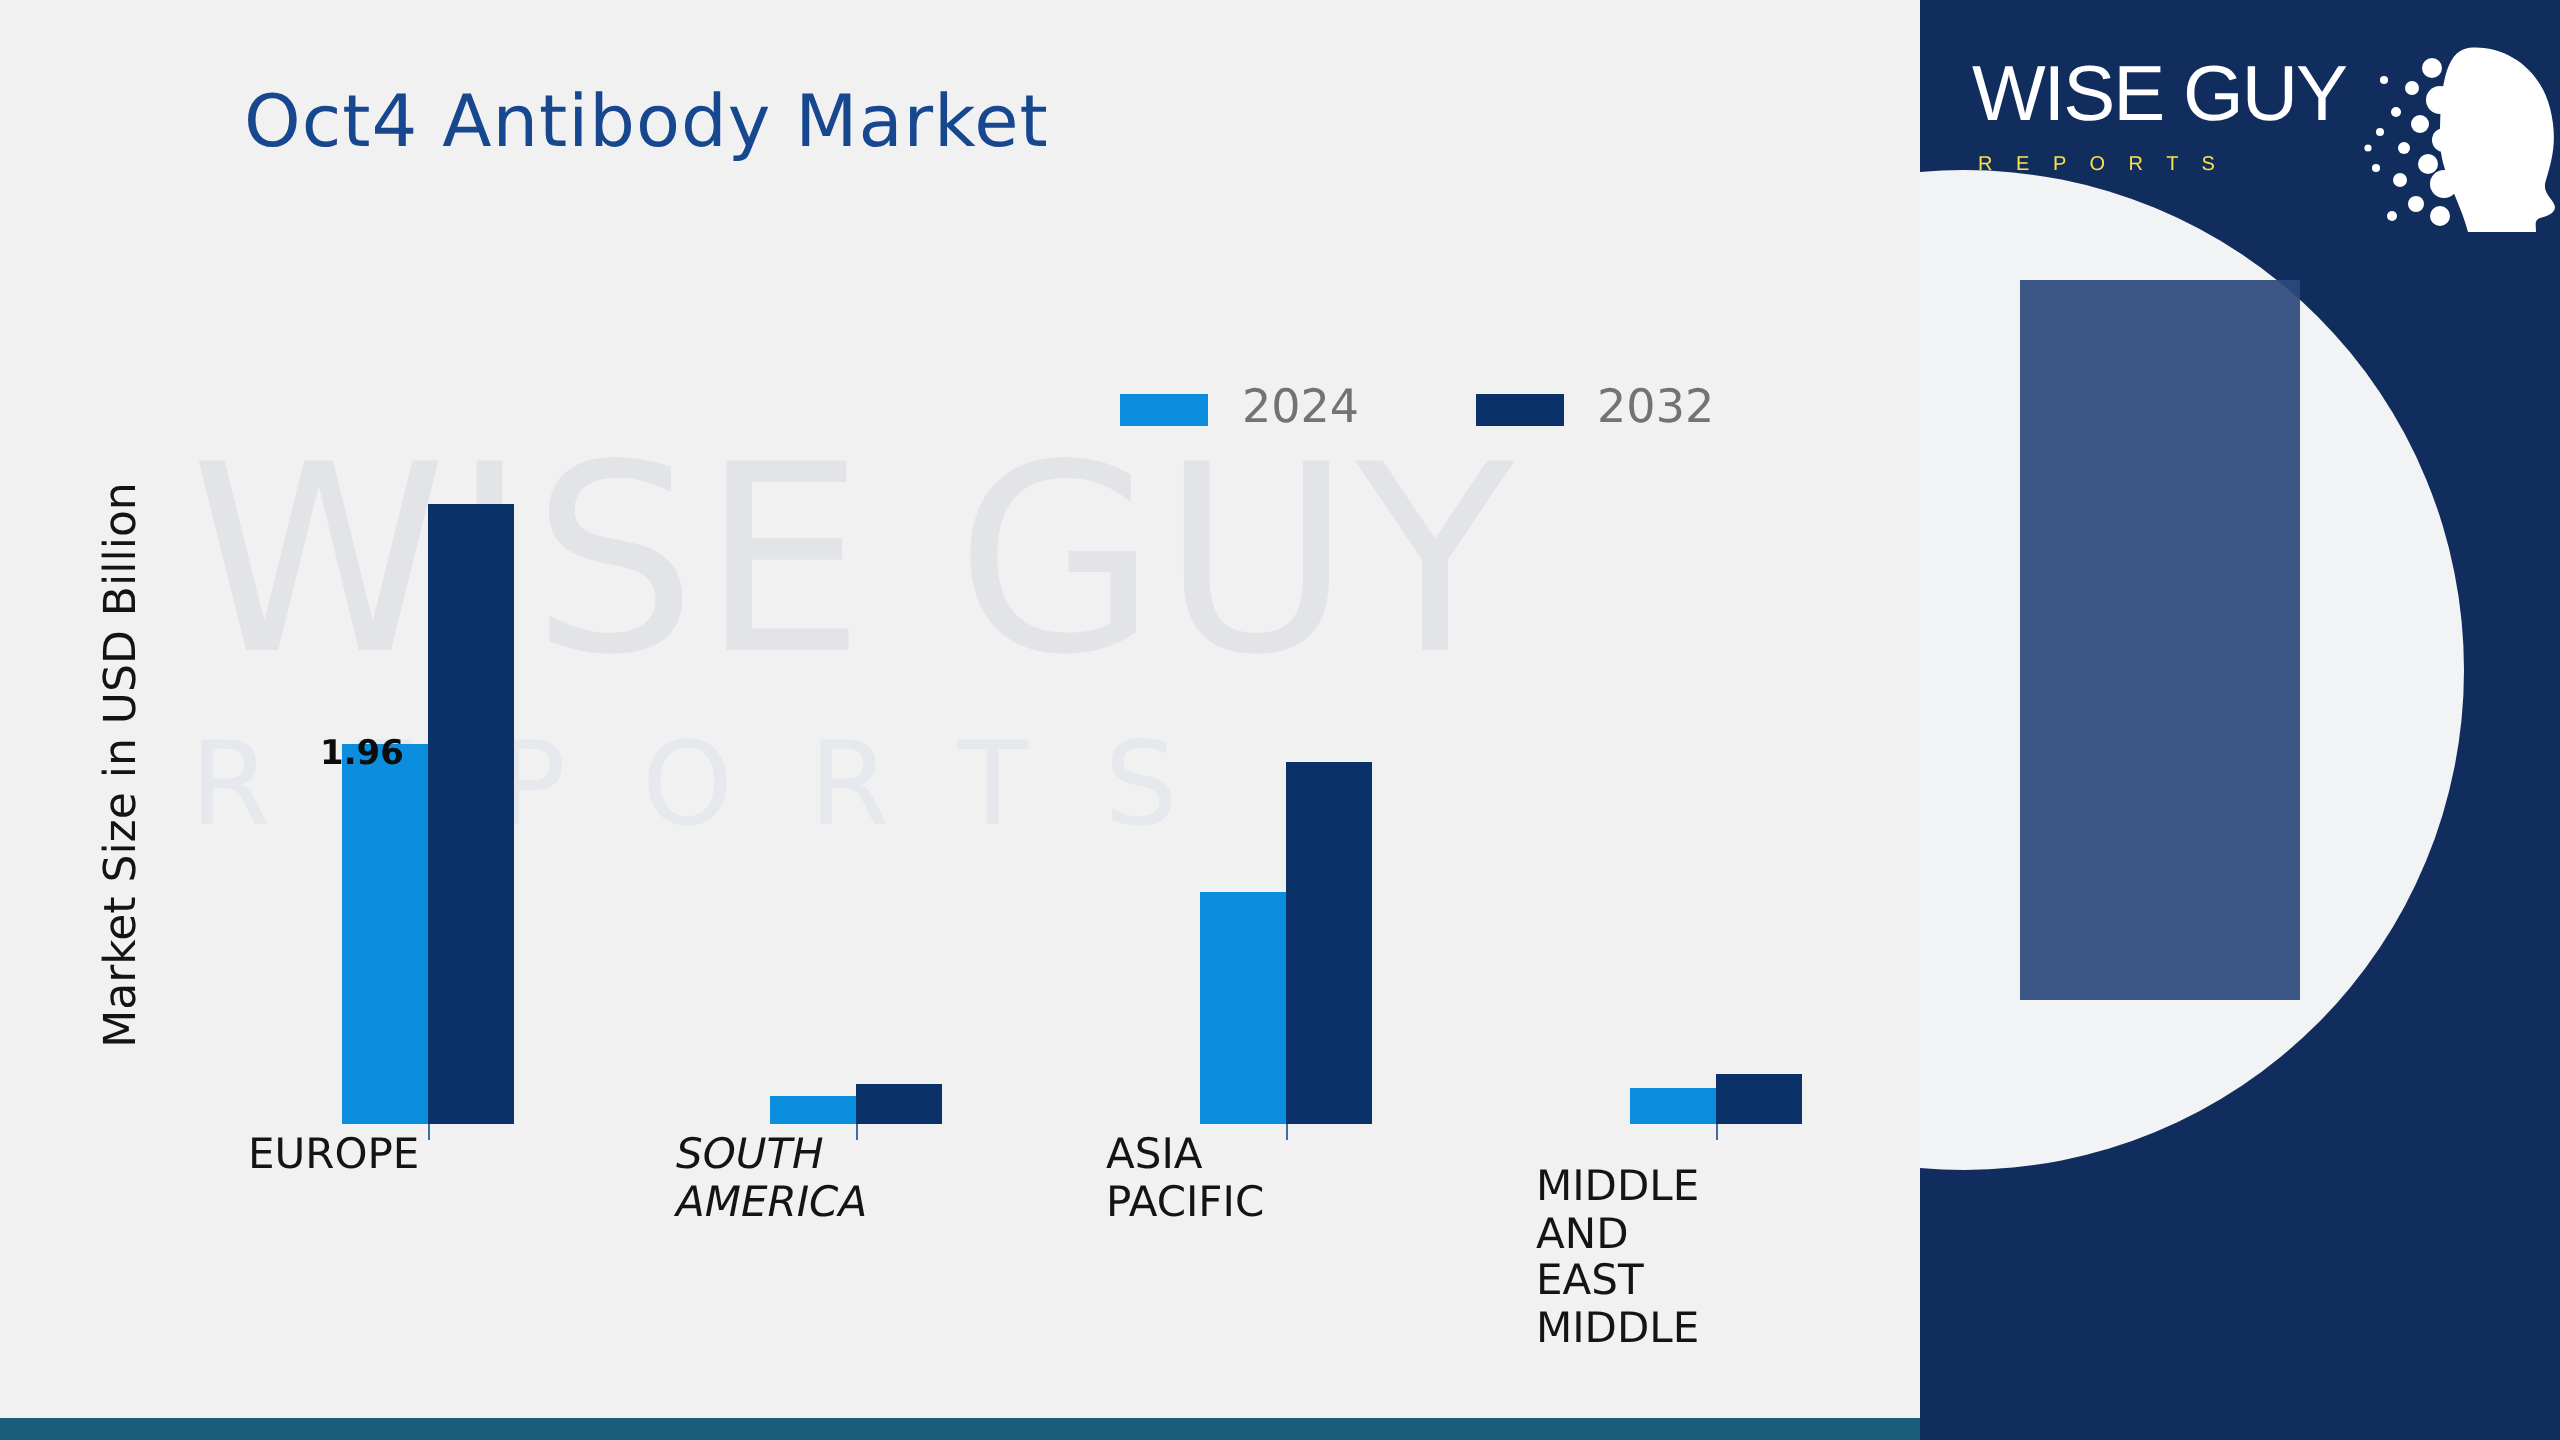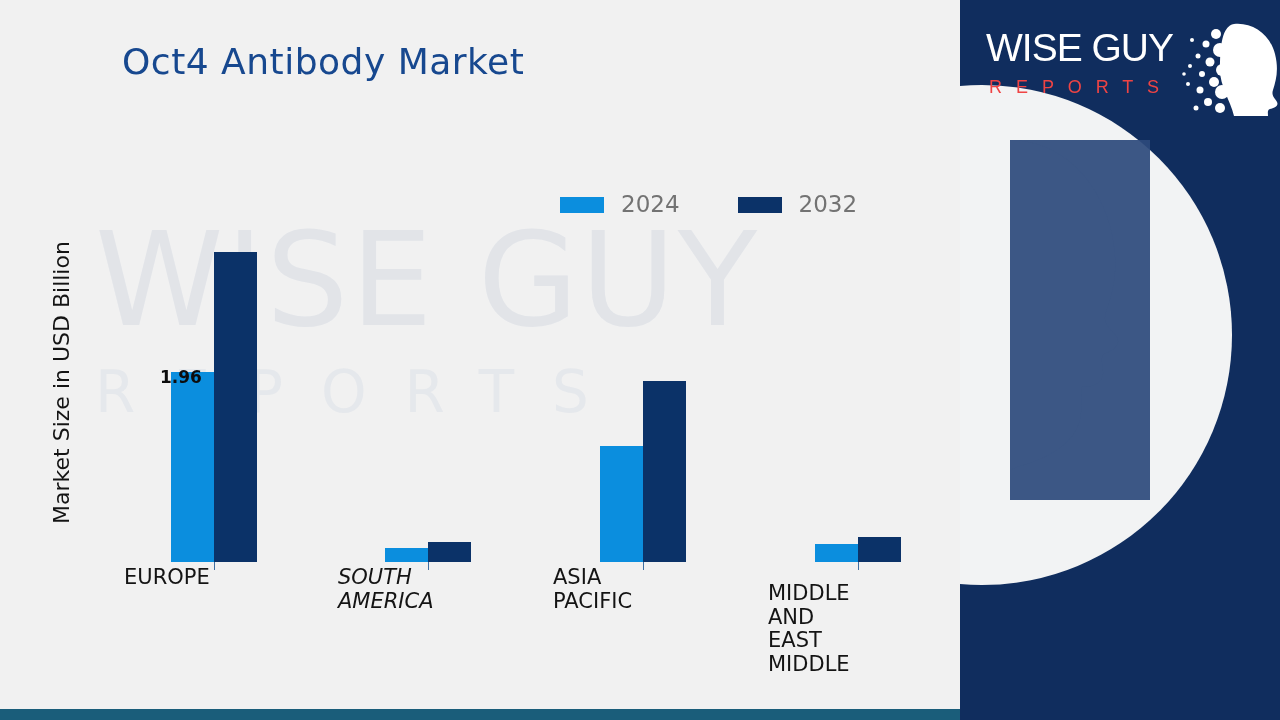--- a/index.html
+++ b/index.html
@@ -288,21 +288,21 @@
                C92,184 100,188 106,196 C112,204 104,210 96,213
                C90,215 92,222 93,231 C94,243 84,247 72,247
                C70,262 74,276 66,290 C58,306 34,320 10,326
                L0,330 Z" fill="#2d4a7c"></path>
     </svg>
 
     <div style="position:absolute;left:26px;top:28px;width:268px;">
       <div style="display:flex;align-items:flex-start;">
         <div>
           <div style="font-size:39px;color:#ffffff;letter-spacing:-1px;line-height:1;white-space:nowrap;font-family:'Liberation Sans',sans-serif;">WISE GUY</div>
-          <div style="font-size:18px;color:#ef4444;letter-spacing:4.5px;line-height:1;margin-top:11px;margin-left:3px;white-space:nowrap;font-family:'Liberation Sans',sans-serif;">R E P O R T S</div>
+          <div style="font-size:10px;color:#fde047;letter-spacing:4.5px;line-height:1;margin-top:11px;margin-left:3px;white-space:nowrap;font-family:'Liberation Sans',sans-serif;">R E P O R T S</div>
         </div>
       </div>
       <svg style="position:absolute;left:186px;top:-8px;width:110px;height:98px;" viewBox="0 0 110 98">
         <path d="M62,4 C80,2 98,14 103,34 C107,50 104,60 101,70
                  C99,76 103,78 105,82 C107,86 102,88 98,89
                  C95,90 96,93 96,96 L62,96 C58,80 48,66 48,50 C48,26 50,6 62,4 Z" fill="#ffffff"></path>
         <g fill="#ffffff">
           <circle cx="44" cy="14" r="5"></circle>
             <circle cx="34" cy="24" r="3.5"></circle>
           <circle cx="48" cy="30" r="7"></circle>

